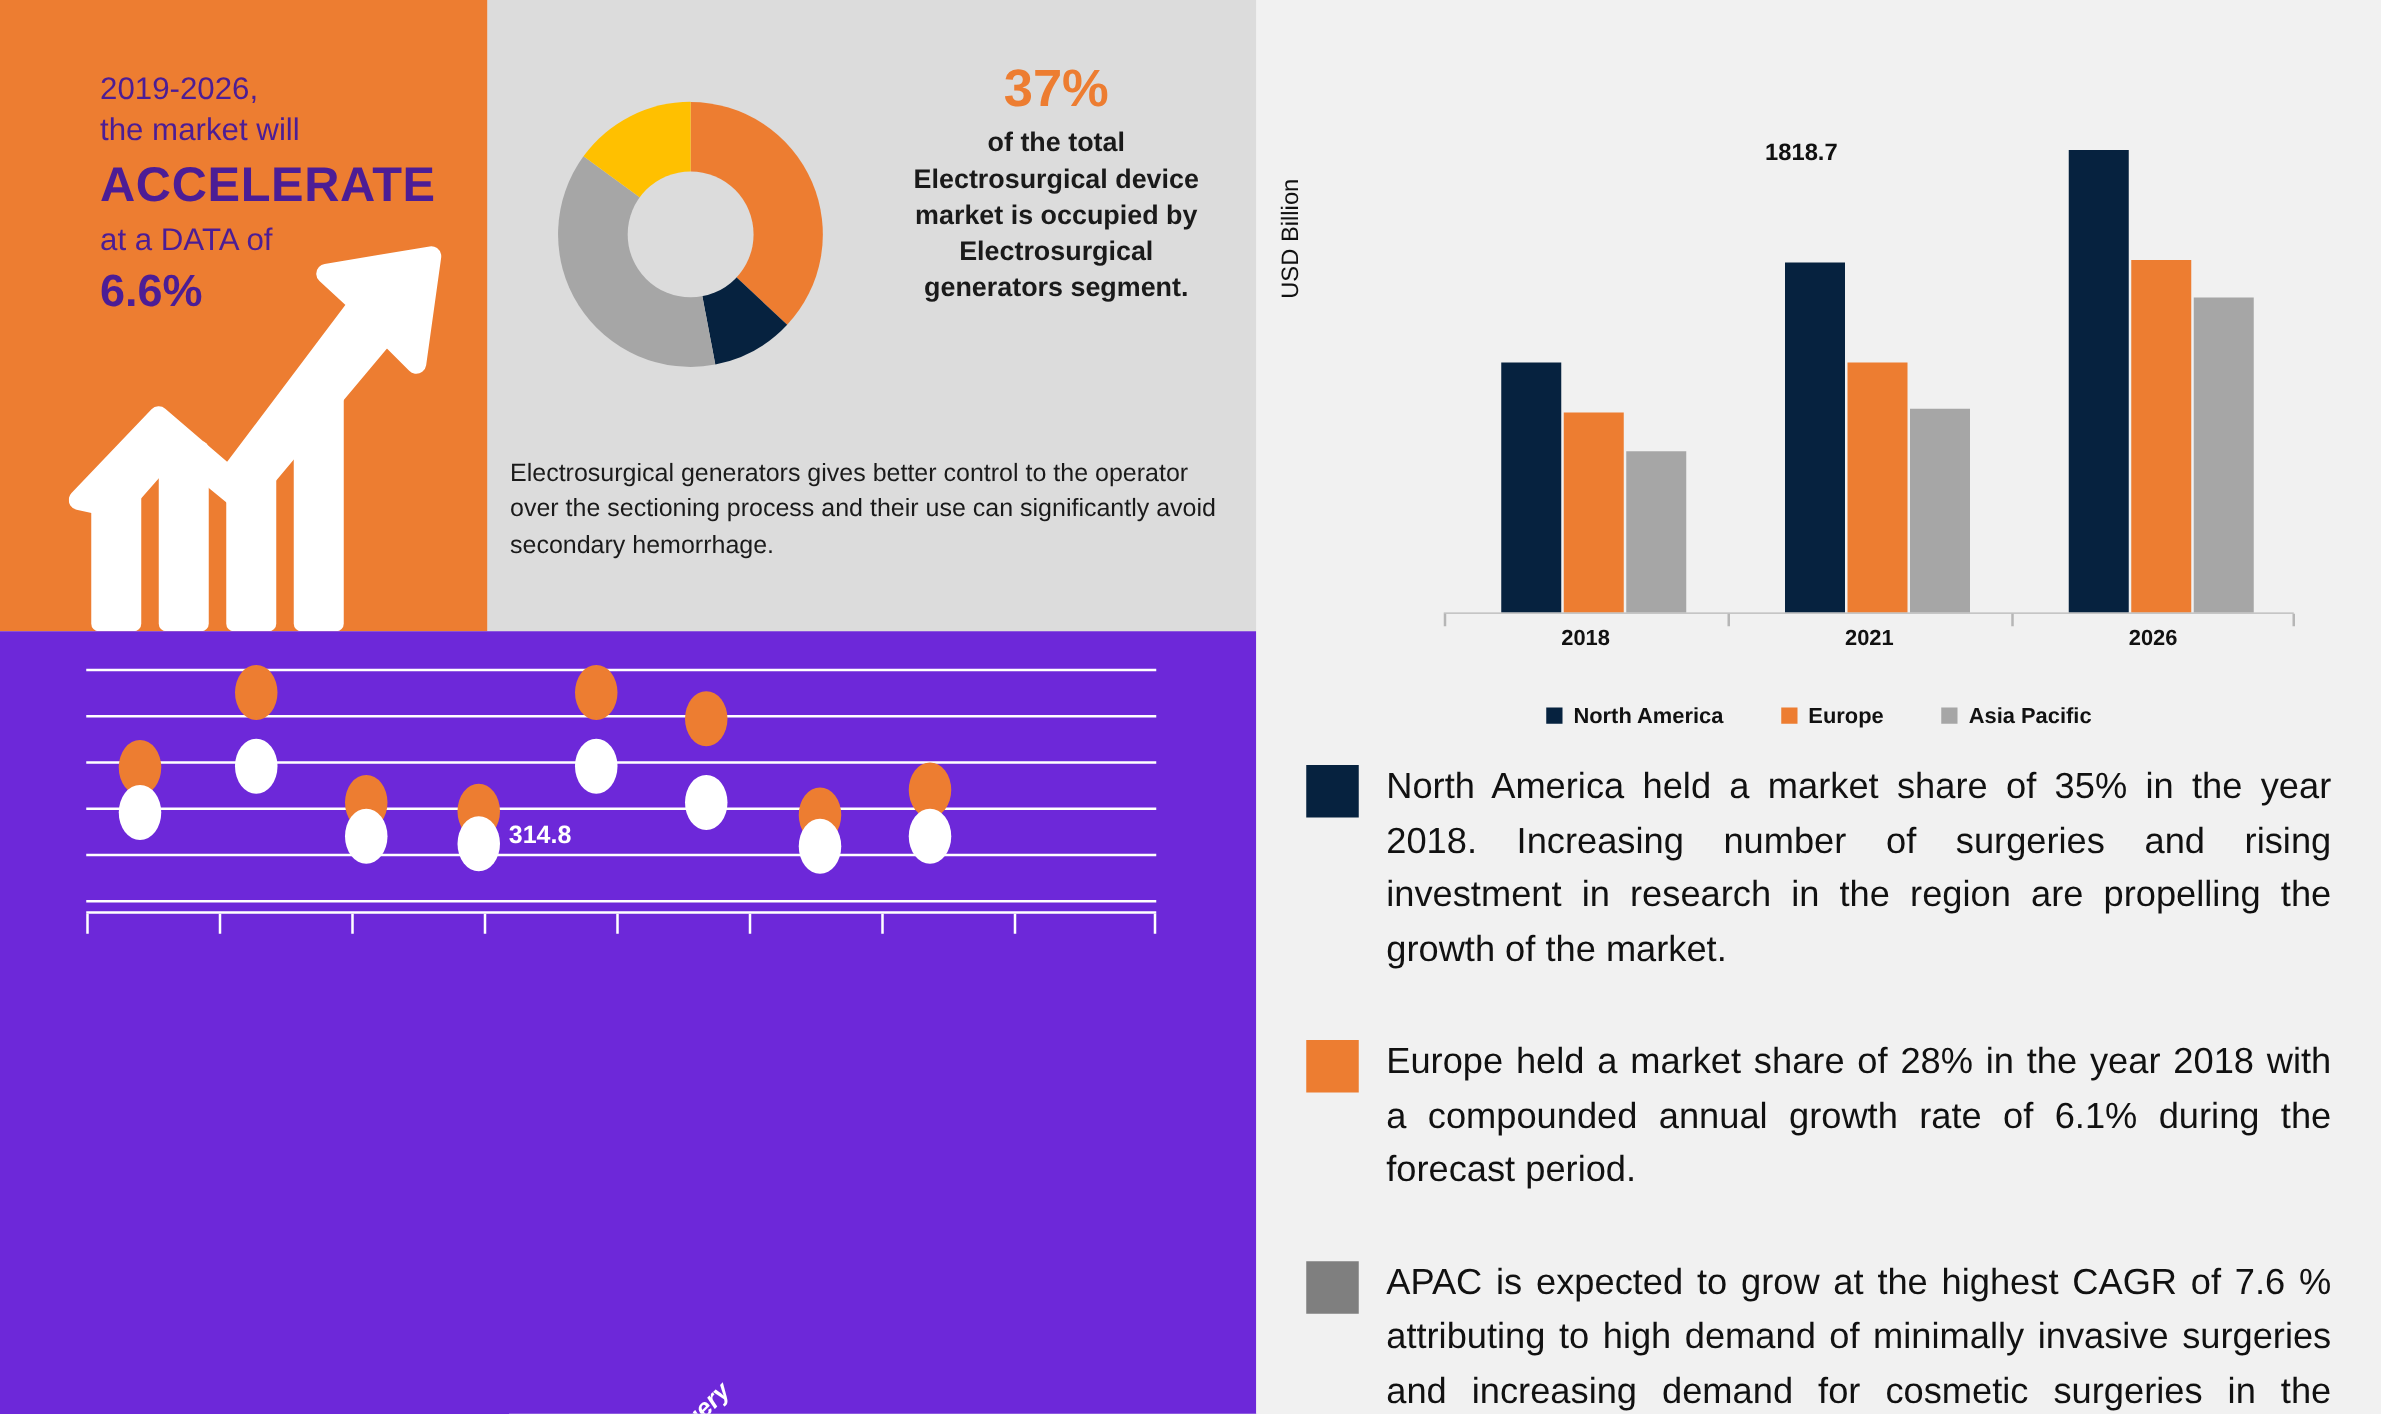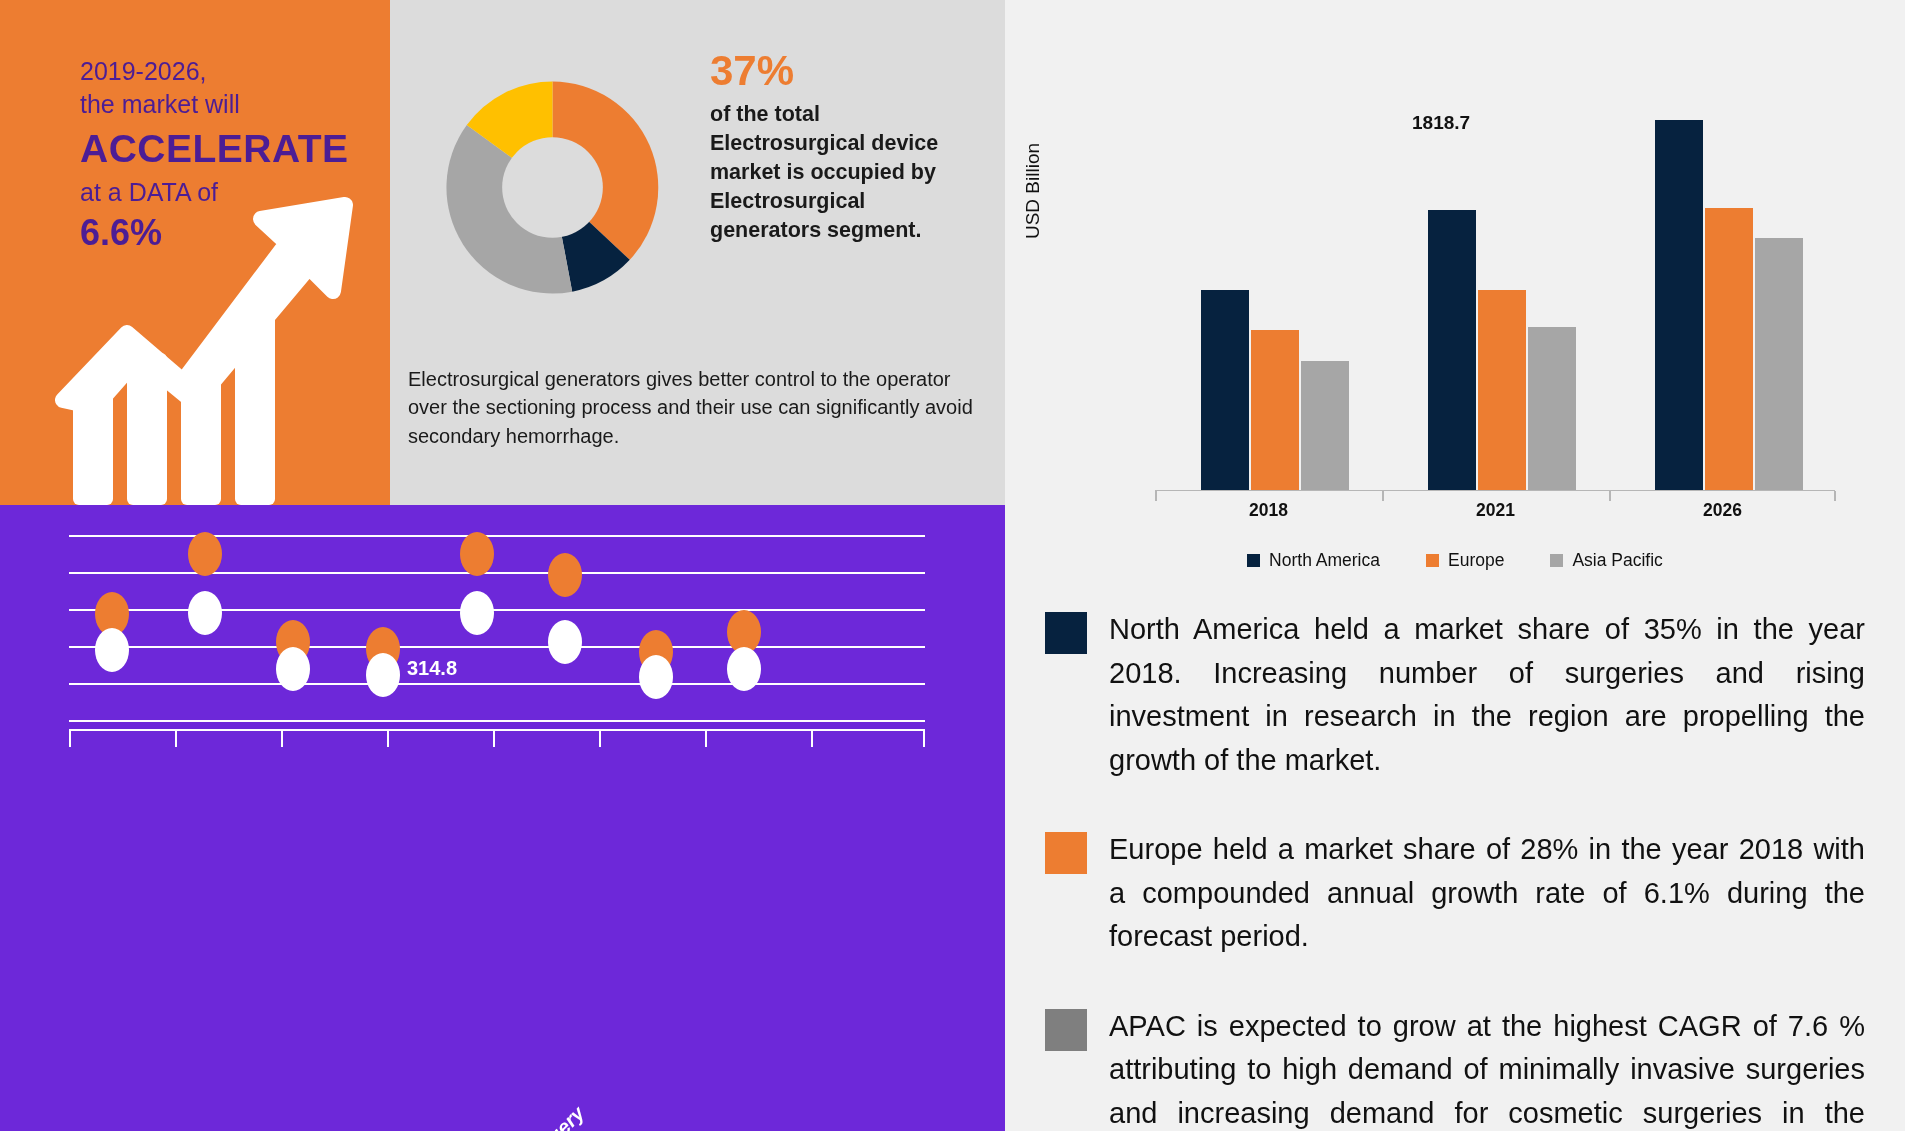--- a/index.html
+++ b/index.html
@@ -15,21 +15,21 @@
   .accel-l1{font-size:25px;}
   .accel-l2{font-size:25px;}
   .accel-l3{font-size:39px;font-weight:bold;letter-spacing:.5px;margin:2px 0 2px 0;text-align:center;}
   .accel-l4{font-size:25px;}
   .accel-l5{font-size:36px;font-weight:bold;}
   .accel-art{position:absolute;left:55px;top:185px;width:320px;height:320px;}
 
   
   .gray-panel{position:absolute;left:390px;top:0;width:615px;height:505px;background:#dcdcdc;}
   .donut-wrap{position:absolute;left:30px;top:55px;width:265px;height:265px;}
-  .pct-block{position:absolute;left:320px;top:48px;width:270px;color:#1a1a1a;}
+  .pct-block{position:absolute;left:320px;top:48px;width:270px;color:#1a1a1a;text-align:center;}
   .pct-num{font-size:42px;font-weight:bold;color:#ED7D31;line-height:1.1;margin-bottom:6px;}
   .pct-body{font-size:21.5px;font-weight:bold;line-height:1.345;}
   .gen-note{position:absolute;left:18px;top:365px;width:580px;font-size:20px;line-height:1.42;color:#1a1a1a;}
 
   
   .navy{position:absolute;left:0;top:505px;width:1005px;height:766px;background:#6d28d9;}
   .dotplot{position:absolute;left:55px;top:20px;width:900px;height:200px;}
   .dp-grid-line{position:absolute;left:14px;width:856px;height:2px;background:#fff;}
   .dot{position:absolute;width:34px;height:44px;border-radius:50%;}
   .dot.o{background:#ED7D31;}
@@ -46,21 +46,21 @@
   .barchart{position:absolute;left:20px;top:60px;width:860px;height:510px;}
   .y-axis-title{position:absolute;left:-40px;top:120px;font-size:19px;color:#111;
                 transform:rotate(-90deg);transform-origin:center;white-space:nowrap;}
   .plot{position:absolute;left:130px;top:30px;width:680px;height:400px;}
   .bar{position:absolute;bottom:0;}
   .bar-label{position:absolute;font-size:19px;font-weight:bold;color:#111;white-space:nowrap;}
   .x-axis{position:absolute;left:130px;top:430px;width:680px;border-top:1.6px solid #b6b6b6;height:10px;}
   .x-tick{position:absolute;top:0;width:1.6px;height:10px;background:#b6b6b6;}
   .x-lab{position:absolute;top:440px;font-size:17.5px;font-weight:bold;color:#111;text-align:center;}
   .bc-legend{position:absolute;left:0;top:490px;width:860px;display:flex;justify-content:center;gap:46px;}
-  .bc-leg-item{display:flex;align-items:center;gap:9px;font-size:17.5px;font-weight:normal;color:#111;}
+  .bc-leg-item{display:flex;align-items:center;gap:9px;font-size:17.5px;font-weight:bold;color:#111;margin-top:12px;}
   .bc-leg-sq{width:13px;height:13px;}
 
   .notes{position:absolute;left:40px;top:608px;width:820px;}
   .note{display:flex;margin-bottom:46px;}
   .note-sq{width:42px;height:42px;flex:0 0 42px;margin-right:22px;margin-top:4px;}
   .note-txt{font-size:29px;line-height:1.5;color:#111;text-align:justify;flex:1;}
 
   .logo{position:absolute;left:1640px;top:1035px;width:240px;height:70px;}
 </style>
 </head>

